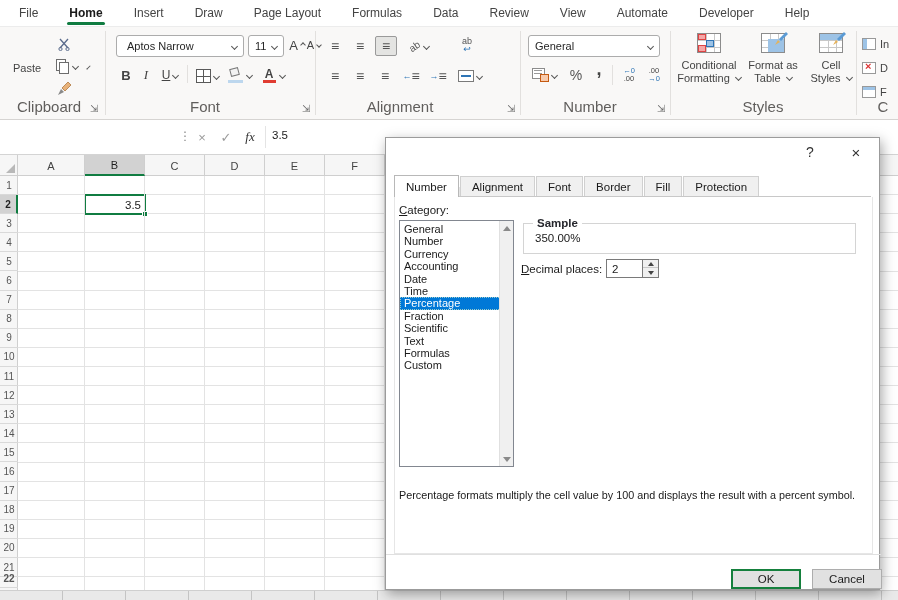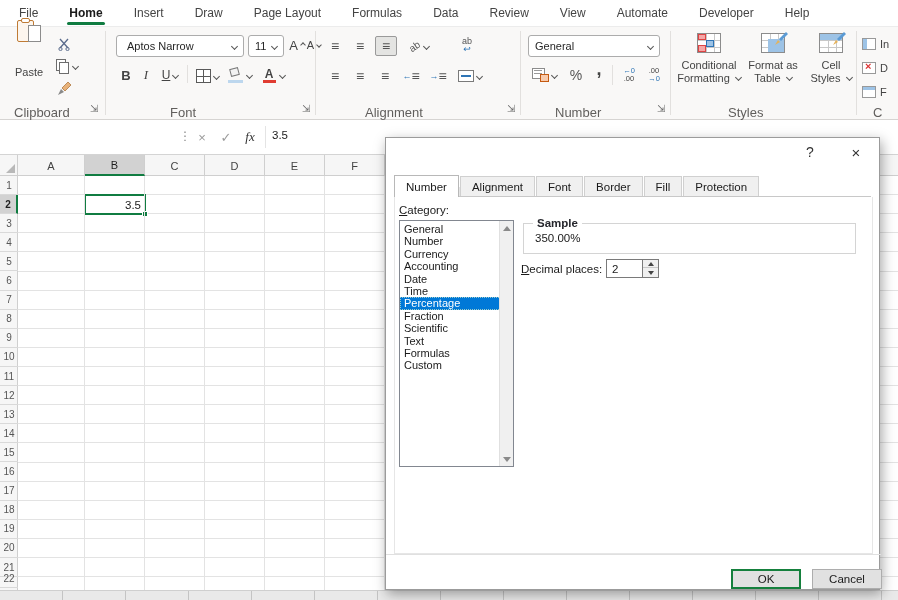--- a/index.html
+++ b/index.html
@@ -9,21 +9,21 @@
 
   
   #menubar { position:absolute; left:0; top:0; width:898px; height:26px; background:#fff; display:flex; align-items:center; gap:27px; padding-left:17px; }
   .menu-item { font-size:12px; color:#444; cursor:default; position:relative; padding:4px 2px; white-space:nowrap; }
   .menu-item.active { font-weight:bold; color:#1a1a1a; }
   .menu-item.active::after { content:""; position:absolute; left:0; right:0; bottom:-1px; height:3px; background:#107c41; border-radius:2px; }
 
   
   #ribbon { position:absolute; left:0; top:26px; width:898px; height:94px; background:#f9f8f7; border-top:1px solid #ececec; border-bottom:1px solid #d6d4d2; }
   .gsep { position:absolute; top:4px; bottom:4px; width:1px; background:#e2e0de; }
-  .glabel { position:absolute; top:78px; font-size:13px; color:#605e5c; text-align:left; }
+  .glabel { position:absolute; top:71px; font-size:15px; color:#605e5c; text-align:center; }
   .launcher { position:absolute; top:76px; font-size:10px; color:#666; cursor:pointer; }
   .chev { display:inline-block; width:5px; height:5px; border-right:1.3px solid #565656; border-bottom:1.3px solid #565656; transform:rotate(45deg); margin-left:3px; vertical-align:2px; }
   .chev.up { transform:rotate(-135deg); vertical-align:-1px; }
   .combo { position:absolute; background:#fff; border:1px solid #acacac; border-radius:3px; font-size:11px; color:#262626; display:flex; align-items:center; justify-content:space-between; padding:0 6px; height:22px; }
   .rbtn { position:absolute; display:flex; align-items:center; justify-content:center; color:#444; cursor:pointer; }
 
   
   .ic-clipwrap { position:relative; width:24px; height:26px; }
   .ic-clipback { position:absolute; left:0; top:2px; width:17px; height:22px; border:1.6px solid #bf7b35; border-radius:2px; background:#fdf6ee; }
   .ic-clipclip { position:absolute; left:4px; top:0; width:9px; height:5px; border:1.6px solid #bf7b35; border-radius:2px; background:#fff; }
@@ -160,21 +160,21 @@
       <div class="menu-item">Data</div>
       <div class="menu-item">Review</div>
       <div class="menu-item">View</div>
       <div class="menu-item">Automate</div>
       <div class="menu-item">Developer</div>
       <div class="menu-item">Help</div>
     </div>
 
   <div id="ribbon">
 
-    <div class="rbtn" style="left:8px; top:12px; width:42px; height:66px; flex-direction:column;gap:44px;">
+    <div class="rbtn" style="left:8px; top:6px; width:42px; height:66px; flex-direction:row;gap:44px;">
       <span class="ic-clipwrap">
         <span class="ic-clipback"></span>
           <span class="ic-clipclip"></span>
           <span class="ic-clippage"></span>
       </span>
       <span style="font-size:11px; margin-top:4px;">Paste</span>
       <span class="chev" style="margin-top:3px;"></span>
     </div>
     <div class="rbtn" style="left:54px; top:8px; width:20px; height:18px;">
       <svg width="14" height="13">
@@ -405,21 +405,21 @@
         <div class="rowhead" style="top: 210.1px; height: 19.1px;">12</div>
         <div class="rowhead" style="top: 229.2px; height: 19.1px;">13</div>
         <div class="rowhead" style="top: 248.3px; height: 19.1px;">14</div>
         <div class="rowhead" style="top: 267.4px; height: 19.1px;">15</div>
         <div class="rowhead" style="top: 286.5px; height: 19.1px;">16</div>
         <div class="rowhead" style="top: 305.6px; height: 19.1px;">17</div>
         <div class="rowhead" style="top: 324.7px; height: 19.1px;">18</div>
         <div class="rowhead" style="top: 343.8px; height: 19.1px;">19</div>
         <div class="rowhead" style="top: 362.9px; height: 19.1px;">20</div>
         <div class="rowhead" style="top: 382px; height: 19.1px;">21</div>
-        <div class="rowhead" style="top: 393px; height: 19.1px;">22</div>
+        <div class="rowhead" style="top: 393px; height: 19.1px; font-weight: bold;">22</div>
       </div>
     <div id="grid-body">
       <div id="selcell">
         <span>3.5</span>
         <span id="fillhandle"></span>
       </div>
     <div class="vline" style="left: 66px;"></div>
         <div class="vline" style="left: 126px;"></div>
         <div class="vline" style="left: 186px;"></div>
         <div class="vline" style="left: 246px;"></div>
@@ -487,18 +487,19 @@
       </div>
     <div id="dec-spin">
       <div class="spin-half" id="spin-up">
           <span></span>
         </div>
       <div class="spin-half" id="spin-down">
           <span></span>
         </div>
     </div>
 
+    <div id="dlg-desc">Percentage formats multiply the cell value by 100 and displays the result with a percent symbol.</div>
     <div id="dlg-hr"></div>
     <div class="dlg-btn" id="btn-ok">OK</div>
     <div class="dlg-btn" id="btn-cancel">Cancel</div>
   </div>
 
 </div>
 
 </body></html>

